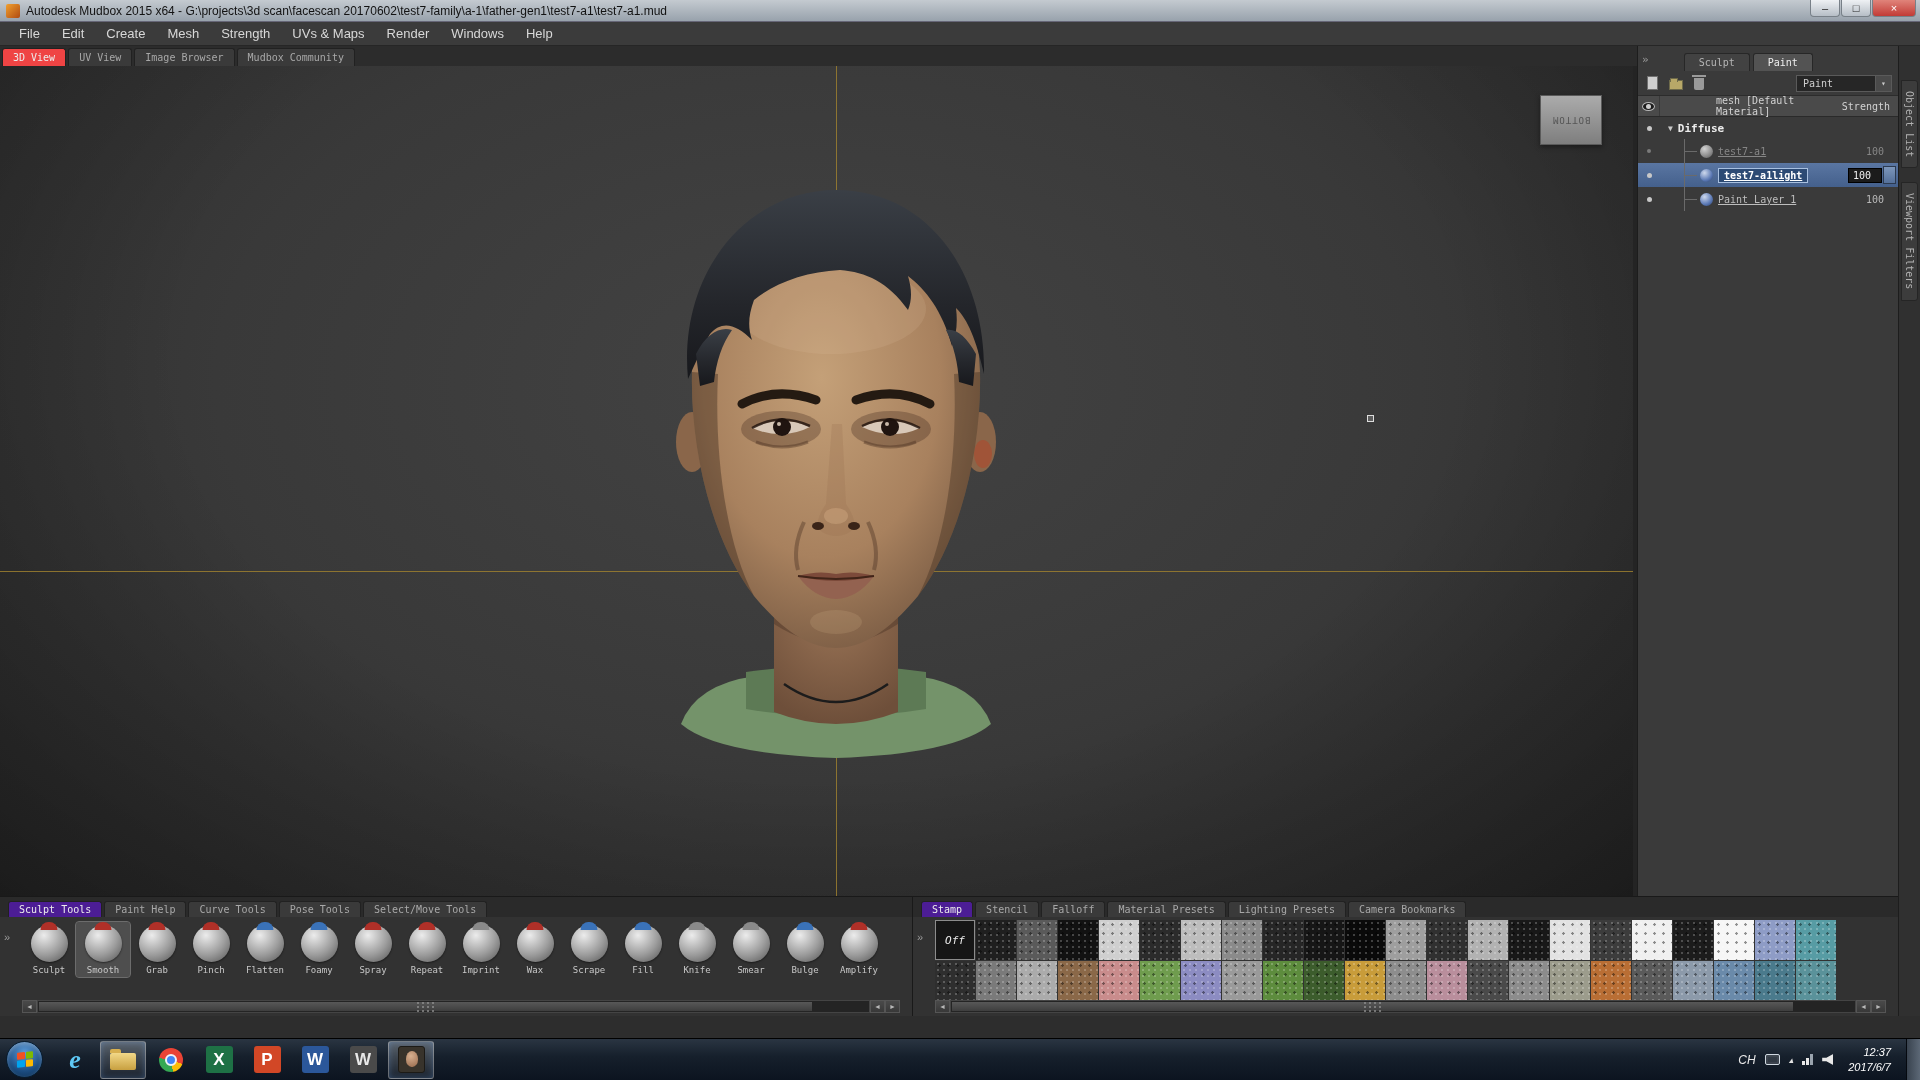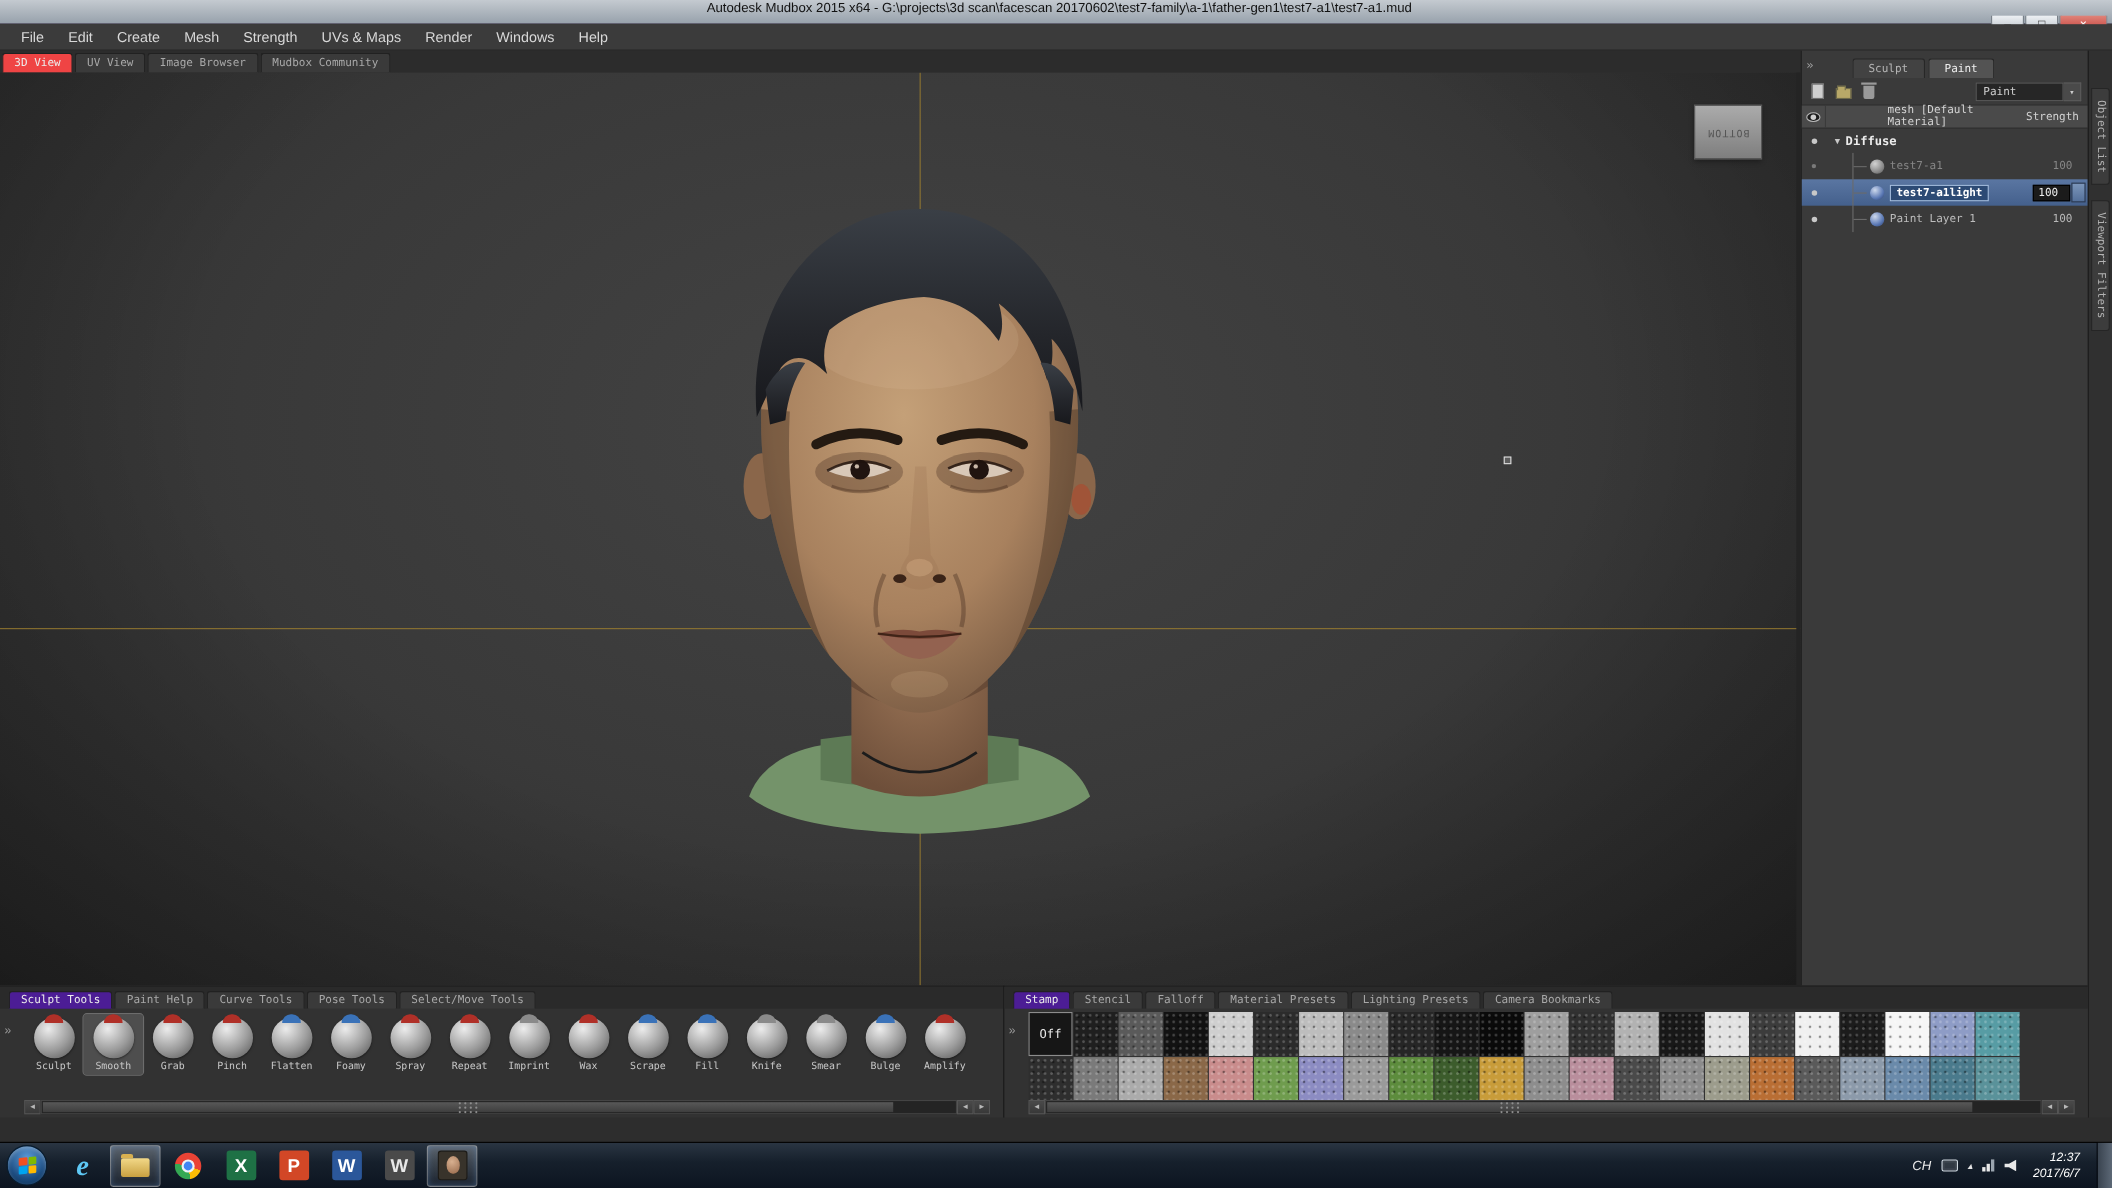--- a/index.html
+++ b/index.html
@@ -3,21 +3,21 @@
 <meta charset="utf-8">
 <style>
   *{margin:0;padding:0;box-sizing:border-box;}
   html,body{width:1920px;height:1080px;overflow:hidden;background:#000;}
   body{font-family:"Liberation Sans",sans-serif;position:relative;}
   #screen{position:absolute;inset:0;width:1920px;height:1080px;background:#2d2d2d;}
 
   
   .titlebar{position:absolute;left:0;top:0;width:1920px;height:22px;
     background:linear-gradient(var(--titlebar_top,#c4cad0),var(--titlebar_bottom,#98a2ac));
-    border-bottom:1px solid #667;display:flex;align-items:center;padding:0 0 0 6px;flex-direction:column;}
+    border-bottom:1px solid #667;display:flex;align-items:center;padding:0 0 0 6px;}
   .title-icon{width:14px;height:14px;border-radius:2px;margin-right:6px;
     background:linear-gradient(135deg,#f0a030,#b04a10);}
   .title-text{font-size:12px;color:#121212;white-space:nowrap;}
   .win-controls{margin-left:auto;display:flex;height:17px;align-self:flex-start;padding-right:4px;}
   .win-btn{width:30px;height:17px;margin-left:1px;display:flex;align-items:center;justify-content:center;
     font-size:11px;color:#222;background:linear-gradient(#eef1f4,#b6bec6);
     border:1px solid #788088;border-top:none;border-radius:0 0 4px 4px;}
   .win-btn.close{width:44px;background:linear-gradient(#e0847a,var(--close_red,#c23b36));color:#fff;}
 
   
@@ -76,21 +76,21 @@
   .diffuse-row .tri{color:#c8c8c8;font-size:8px;margin:0 5px 0 8px;font-weight:normal;}
   .layer-row{height:24px;display:flex;align-items:center;font-size:10px;}
   .vis-dot{width:22px;display:flex;justify-content:center;flex:none;}
   .vis-dot::before{content:"";width:5px;height:5px;border-radius:50%;background:#c8c8c8;}
   .layer-row.disabled .vis-dot::before{background:#7a7a7a;width:4px;height:4px;}
   .tree{width:16px;height:100%;margin-left:24px;border-left:1px solid #6a6a6a;position:relative;flex:none;}
   .tree::before{content:"";position:absolute;top:50%;left:0;width:12px;height:1px;background:#6a6a6a;}
   .sphere{width:13px;height:13px;border-radius:50%;flex:none;margin-right:5px;
     background:radial-gradient(circle at 35% 30%,#cdd8ec,#5a78b4 60%,#283a62);}
   .layer-row.disabled .sphere{background:radial-gradient(circle at 35% 30%,#d2d2d2,#8a8a8a 60%,#525252);}
-  .lname{flex:none;color:#bdbdbd;}
+  .lname{flex:none;color:#bdbdbd;text-decoration:underline;}
   .spacer{flex:1;}
   .layer-row.disabled .lname{color:#868686;}
   .layer-row.selected{background:linear-gradient(#5a76a2,var(--selection,#44608c));}
   .layer-row.selected .lname{background:#2c4a74;border:1px solid #a8c0e0;color:#fff;font-weight:bold;padding:1px 5px;}
   .lval{flex:none;width:36px;color:#b8b8b8;padding-left:4px;}
   .layer-row.disabled .lval{color:#868686;}
   .layer-row.selected .lval{width:34px;background:#1b1b1b;border:1px solid #000;color:#efefef;padding:1px 4px;margin-right:1px;}
   .valbtn{flex:none;width:13px;height:18px;background:linear-gradient(#7c96ba,#54709a);border:1px solid #2c3a50;margin-right:2px;}
 
   
@@ -111,21 +111,21 @@
   .tool-strip{display:flex;align-items:flex-start;padding:5px 0 0 22px;height:80px;}
   .tool{width:54px;display:flex;flex-direction:column;align-items:center;gap:3px;padding:3px 0 2px;border-radius:3px;}
   .tool.active{background:#4e4e4e;outline:1px solid #6c6c6c;}
   .tool-icon{width:37px;height:37px;border-radius:50%;position:relative;flex:none;
     background:radial-gradient(circle at 35% 28%,#ececec,#9c9c9c 55%,#525252);box-shadow:0 1px 2px rgba(0,0,0,.5);}
   .tool-icon::after{content:"";position:absolute;top:-3px;left:50%;transform:translateX(-50%);
     width:17px;height:8px;border-radius:8px 8px 0 0;background:var(--acc,#b03028);}
   .tool-label{font-family:"DejaVu Sans Mono",monospace;font-size:9px;color:#c8c8c8;}
 
   
-  .stamp-grid{padding:3px 0 0 22px;}
+  .stamp-grid{padding:3px 0 0 22px;font-style:italic;}
   .srow{display:flex;gap:1px;margin-bottom:1px;}
   .thumb{width:40px;height:40px;flex:none;
     background-image:radial-gradient(rgba(255,255,255,.22) 1px,transparent 1.4px),radial-gradient(rgba(0,0,0,.42) 1px,transparent 1.5px);
     background-size:6px 6px,9px 9px;}
   .off-cell{width:40px;height:40px;flex:none;background:#161616;border:1px solid #8c8c8c;color:#ececec;
     font-family:"DejaVu Sans Mono",monospace;font-size:11px;display:flex;align-items:center;justify-content:center;}
 
   
   .hscroll{position:absolute;bottom:3px;height:13px;display:flex;}
   .toolspanel .hscroll{left:22px;right:12px;}

